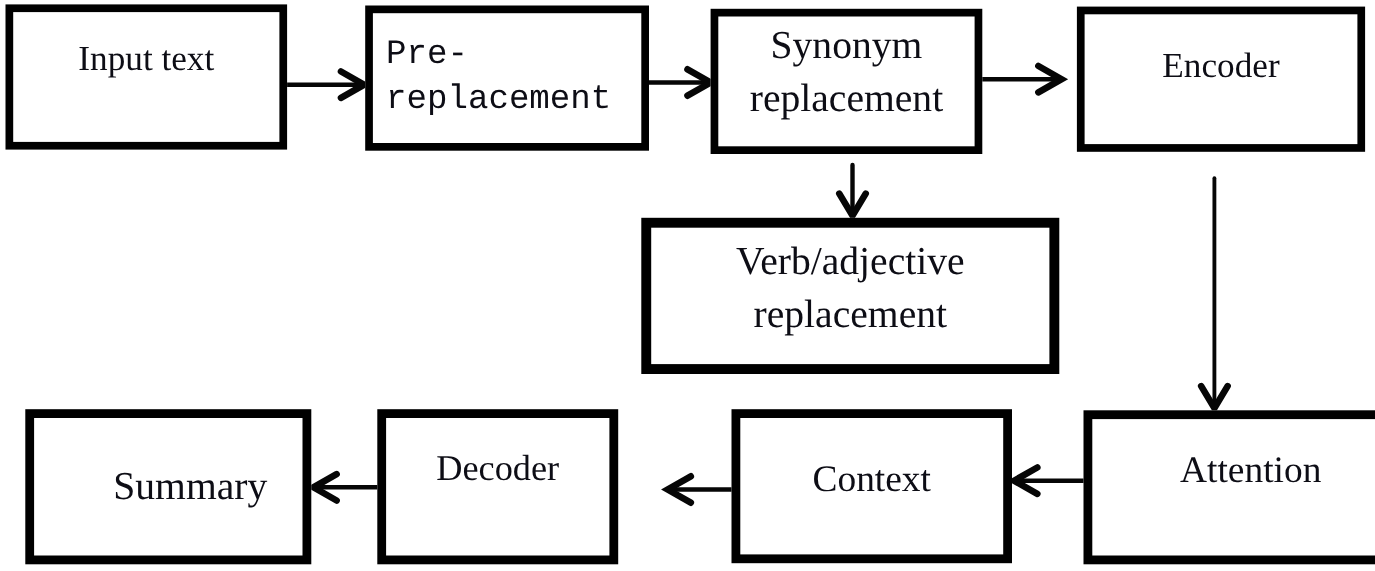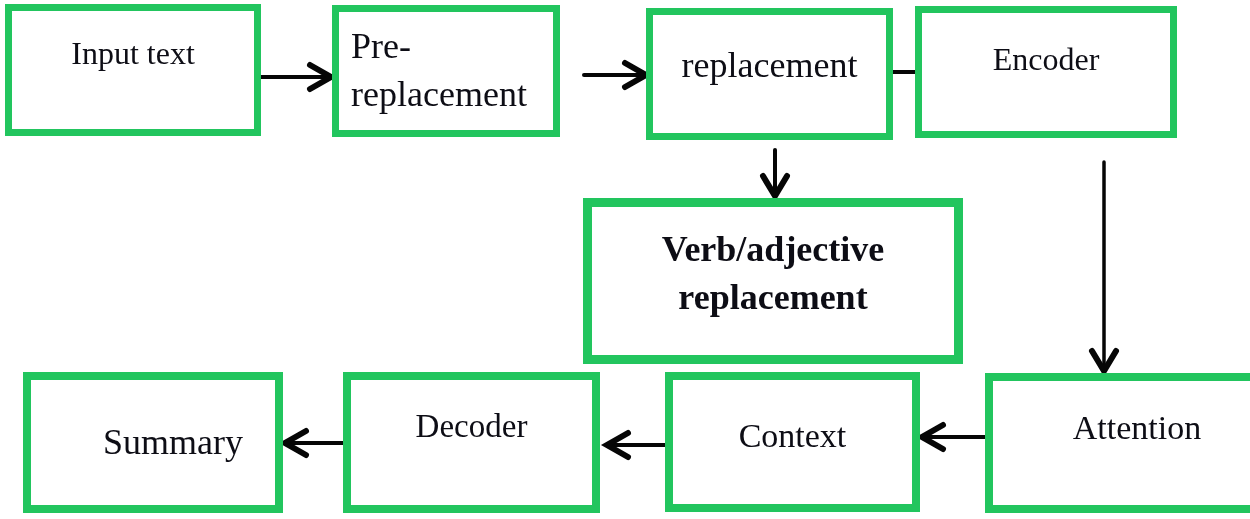--- a/index.html
+++ b/index.html
@@ -12,40 +12,40 @@
     overflow: hidden;
   }
   #arrow-layer {
     position: absolute;
     left: 0; top: 0;
     width: 1250px; height: 519px;
   }
   .box {
     position: absolute;
     background: #ffffff;
-    border: 7px solid #22c55e;
+    border: 7px solid #000000;
     box-sizing: border-box;
     display: flex;
     flex-direction: column;
     align-items: center;
     justify-content: center;
     text-align: center;
     color: #0d0d15;
     line-height: 1.32;
   }
   .box span { display: block; white-space: nowrap; }
 
   .n1 { left: 5px;   top: 4px;   width: 256px; height: 132px; font-size: 32px; padding-bottom: 34px; }
-  .n2 { left: 332px; top: 5px;   width: 228px; height: 132px; font-size: 36px;
-        align-items: flex-start; text-align: left; padding-left: 12px; }
+  .n2 { left: 332px; top: 5px;   width: 258px; height: 132px; font-size: 31px;
+        align-items: flex-start; text-align: left; padding-left: 12px; font-family: Liberation Mono, monospace; }
   .n3 { left: 646px; top: 8px;   width: 247px; height: 132px; font-size: 36px; padding-bottom: 16px; }
-  .n4 { left: 915px; top: 6px;   width: 262px; height: 132px; font-size: 32px; padding-bottom: 26px; }
-  .n5 { left: 583px; top: 198px; width: 380px; height: 166px; font-size: 36px; padding-bottom: 14px; border-width: 9px; font-weight: bold; }
+  .n4 { left: 979px; top: 6px;   width: 262px; height: 132px; font-size: 32px; padding-bottom: 26px; }
+  .n5 { left: 583px; top: 198px; width: 380px; height: 142px; font-size: 36px; padding-bottom: 14px; border-width: 9px; }
   .n6 { left: 23px;  top: 372px; width: 260px; height: 141px; font-size: 36px; border-width: 8px; padding-left: 40px; }
-  .n7 { left: 343px; top: 372px; width: 257px; height: 141px; font-size: 33px; padding-bottom: 32px; border-width: 8px; }
+  .n7 { left: 343px; top: 372px; width: 219px; height: 141px; font-size: 33px; padding-bottom: 32px; border-width: 8px; }
   .n8 { left: 665px; top: 372px; width: 255px; height: 140px; font-size: 34px; padding-bottom: 12px; border-width: 8px; }
   .n9 { left: 985px; top: 373px; width: 304px; height: 140px; font-size: 34px; padding-bottom: 30px; border-width: 8px; }
 </style>
 </head>
 <body>
 
 <div id="canvas">
 
   <svg id="arrow-layer" viewBox="0 0 1250 519" xmlns="http://www.w3.org/2000/svg" fill="none" stroke="#060606" stroke-linecap="round" stroke-linejoin="miter">
 
@@ -94,20 +94,21 @@
     <span>Input text</span>
     <span></span>
   </div>
 
   <div class="box n2">
     <span>Pre-</span>
     <span>replacement</span>
   </div>
 
   <div class="box n3">
+    <span>Synonym</span>
     <span>replacement</span>
   </div>
 
   <div class="box n4">
     <span>Encoder</span>
     <span></span>
   </div>
 
   <div class="box n5">
     <span>Verb/adjective</span>

